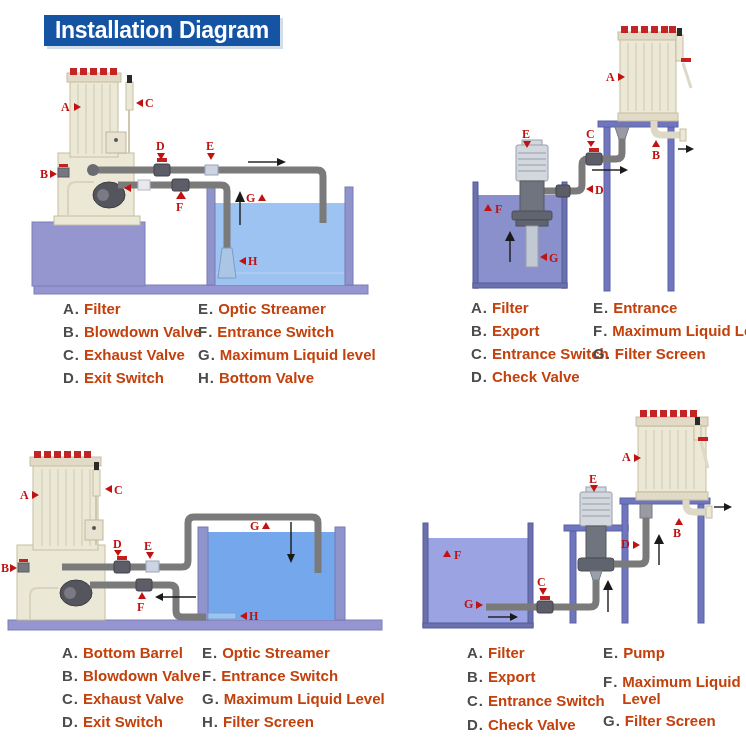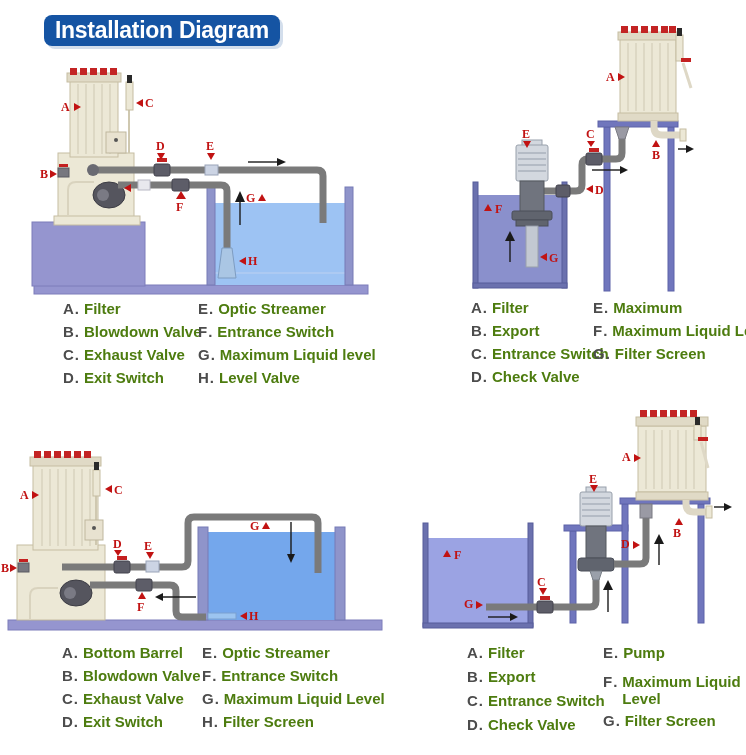--- a/index.html
+++ b/index.html
@@ -1,28 +1,28 @@
 <!DOCTYPE html>
 <html><head>
 <meta charset="utf-8">
 <style>
   html,body{margin:0;padding:0;background:#ffffff;}
   .page{position:relative;width:746px;height:755px;background:#fff;overflow:hidden;
         font-family:"Liberation Sans",sans-serif;}
   .banner{position:absolute;left:44px;top:15px;background:#1554a3;color:#fff;
           font:bold 23px/31px "Liberation Sans",sans-serif;letter-spacing:-0.3px;
-          padding:0 11px;height:31px;box-shadow:3px 3px 0 rgba(130,160,200,.35);border-radius:8px;}
+          padding:0 11px;height:31px;box-shadow:3px 3px 0 rgba(130,160,200,.35);}
   section.quad{position:absolute;}
   svg.diag{position:absolute;}
   .legend{position:absolute;display:flex;}
   .lcol{display:flex;flex-direction:column;}
   .lrow{display:flex;align-items:baseline;height:23px;}
   .lt{font:bold 15px "Liberation Sans",sans-serif;color:#4c4c4c;}
   .lt::after{content:".";margin:0 5px 0 1px;color:#4c4c4c;font-weight:bold;}
-  .ll{font:bold 15px "Liberation Sans",sans-serif;color:#4d7c0f;white-space:nowrap;}
+  .ll{font:bold 15px "Liberation Sans",sans-serif;color:#c2410c;white-space:nowrap;}
   .legend.br .lrow{height:24px;}
   .legend.br .lcol2 .lrow{height:auto;min-height:24px;margin-bottom:5px;}
   .legend.br .lcol2 .ll{white-space:normal;width:126px;line-height:17px;}
   
   .cream{fill:#ece8d6;stroke:#c6bda2;stroke-width:1;}
   .cream2{fill:#e0dac6;stroke:#c6bda2;stroke-width:1;}
   .ridge{stroke:#d9d3be;stroke-width:1.5;}
   .clamp{fill:#c32424;}
   .cap{fill:#2a2a2a;}
   .pipe{fill:none;stroke:#7a7a7a;stroke-width:7;stroke-linejoin:round;}
@@ -187,21 +187,21 @@
         <div class="lrow">
             <span class="lt">F</span>
             <span class="ll">Entrance Switch</span>
           </div>
         <div class="lrow">
             <span class="lt">G</span>
             <span class="ll">Maximum Liquid level</span>
           </div>
         <div class="lrow">
             <span class="lt">H</span>
-            <span class="ll">Level Valve</span>
+            <span class="ll">Bottom Valve</span>
           </div>
       </div>
     </div>
   </section>
 
   <section class="quad" style="left:440px;top:5px;width:306px;height:395px;">
     <svg class="diag" style="left:0;top:0;" width="306" height="290" viewBox="0 0 306 290">
       <g>
         <rect x="38" y="190" width="84" height="88" fill="#8a90cc"></rect>
         <rect class="wall2" x="33" y="177" width="5" height="106"></rect>
@@ -315,21 +315,21 @@
             <span class="ll">Entrance Switch</span>
           </div>
         <div class="lrow">
             <span class="lt">D</span>
             <span class="ll">Check Valve</span>
           </div>
       </div>
       <div class="lcol">
         <div class="lrow">
             <span class="lt">E</span>
-            <span class="ll">Maximum</span>
+            <span class="ll">Entrance</span>
           </div>
         <div class="lrow">
             <span class="lt">F</span>
             <span class="ll">Maximum Liquid Level</span>
           </div>
         <div class="lrow">
             <span class="lt">G</span>
             <span class="ll">Filter Screen</span>
           </div>
       </div>

